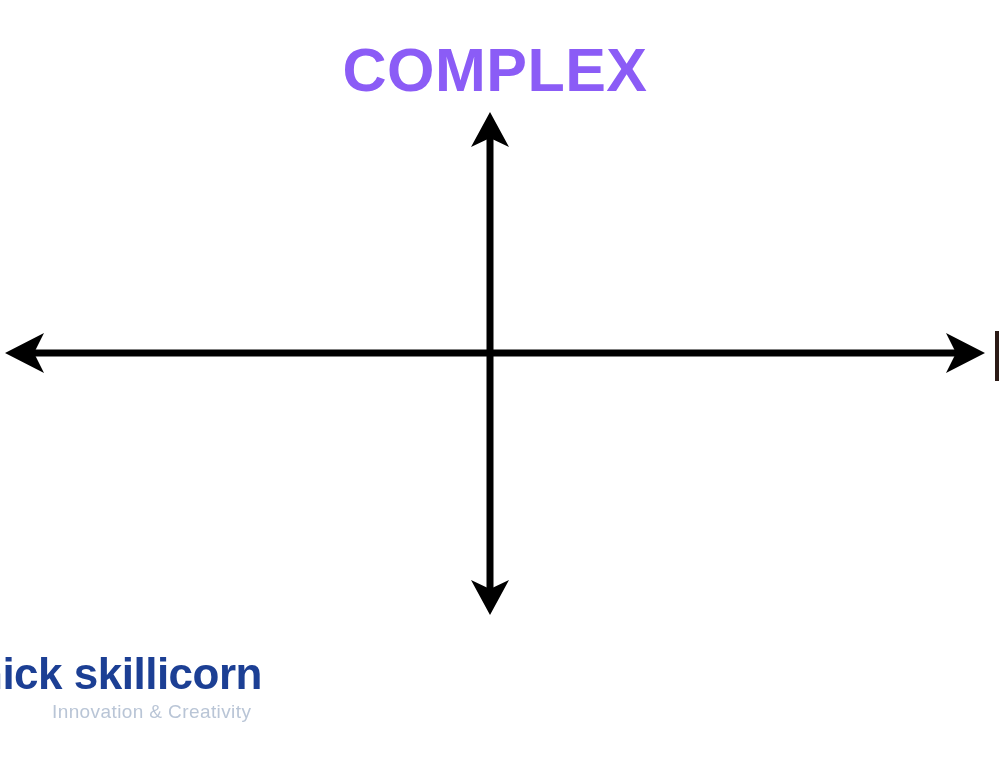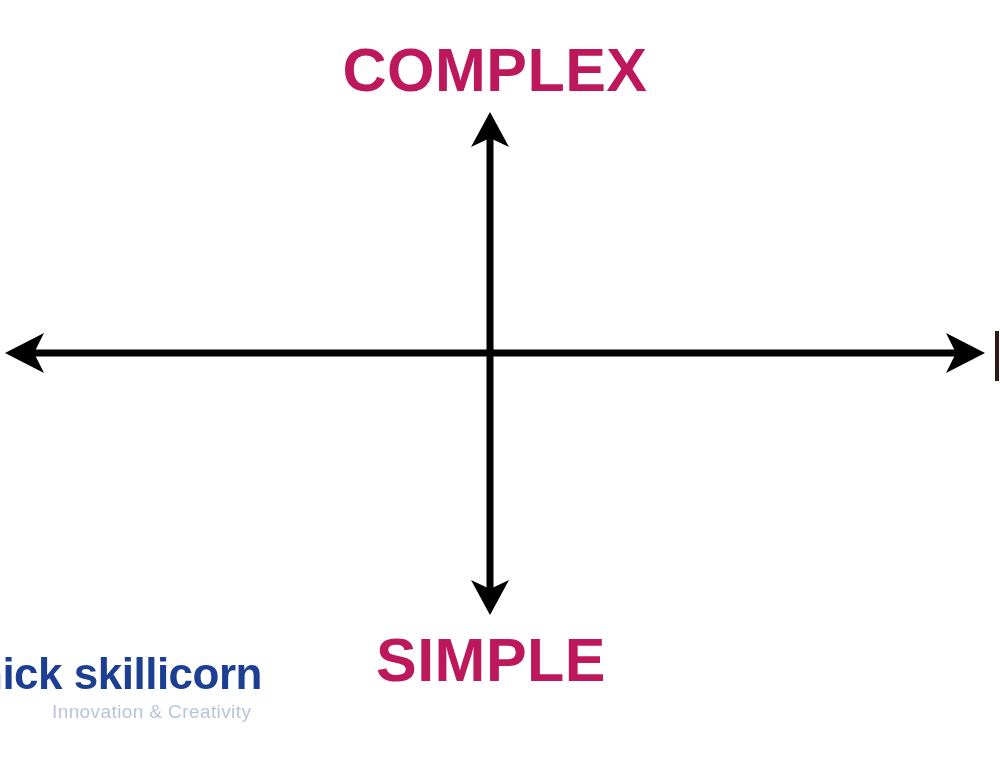--- a/index.html
+++ b/index.html
@@ -28,21 +28,21 @@
   }
 
   
   .axis-label {
     position: absolute;
     font-family: "Liberation Sans", sans-serif;
     font-weight: bold;
     font-size: 61px;
     line-height: 1;
     letter-spacing: 0.5px;
-    color: #be185d;
+    color: #8b5cf6;
     white-space: nowrap;
   }
   #label-complex {
     left: 0;
     width: 990px;
     top: 40px;
     text-align: center;
   }
   #label-simple {
     left: 0;
@@ -105,21 +105,20 @@
     <g>
       <line x1="14" y1="353" x2="976" y2="353" stroke="#000000" stroke-width="7"></line>
       <polygon points="5,353 44,333 34,353 44,373" fill="#000000"></polygon>
       <polygon points="985,353 946,333 956,353 946,373" fill="#000000"></polygon>
     </g>
 
   </svg>
 
   <div class="axis-label" id="label-complex">COMPLEX</div>
 
-  <div class="axis-label" id="label-simple">SIMPLE</div>
 
   <div id="label-right-cropped"></div>
 
   <div id="logo">
     <div id="logo-wordmark">nick skillicorn</div>
     <div id="logo-tagline">Innovation &amp; Creativity</div>
   </div>
 
 </div>
 

